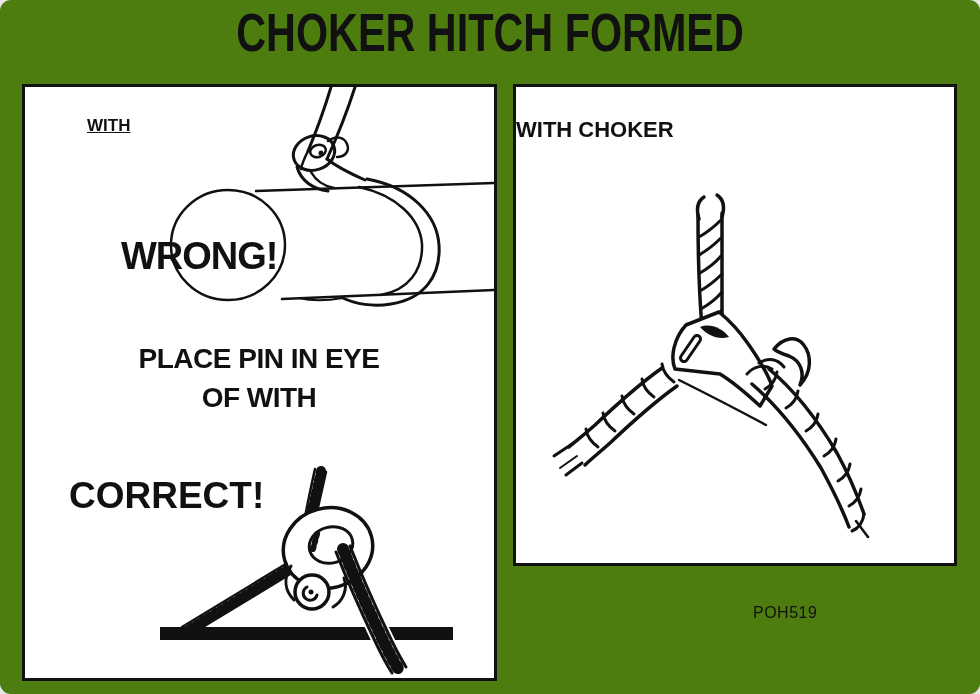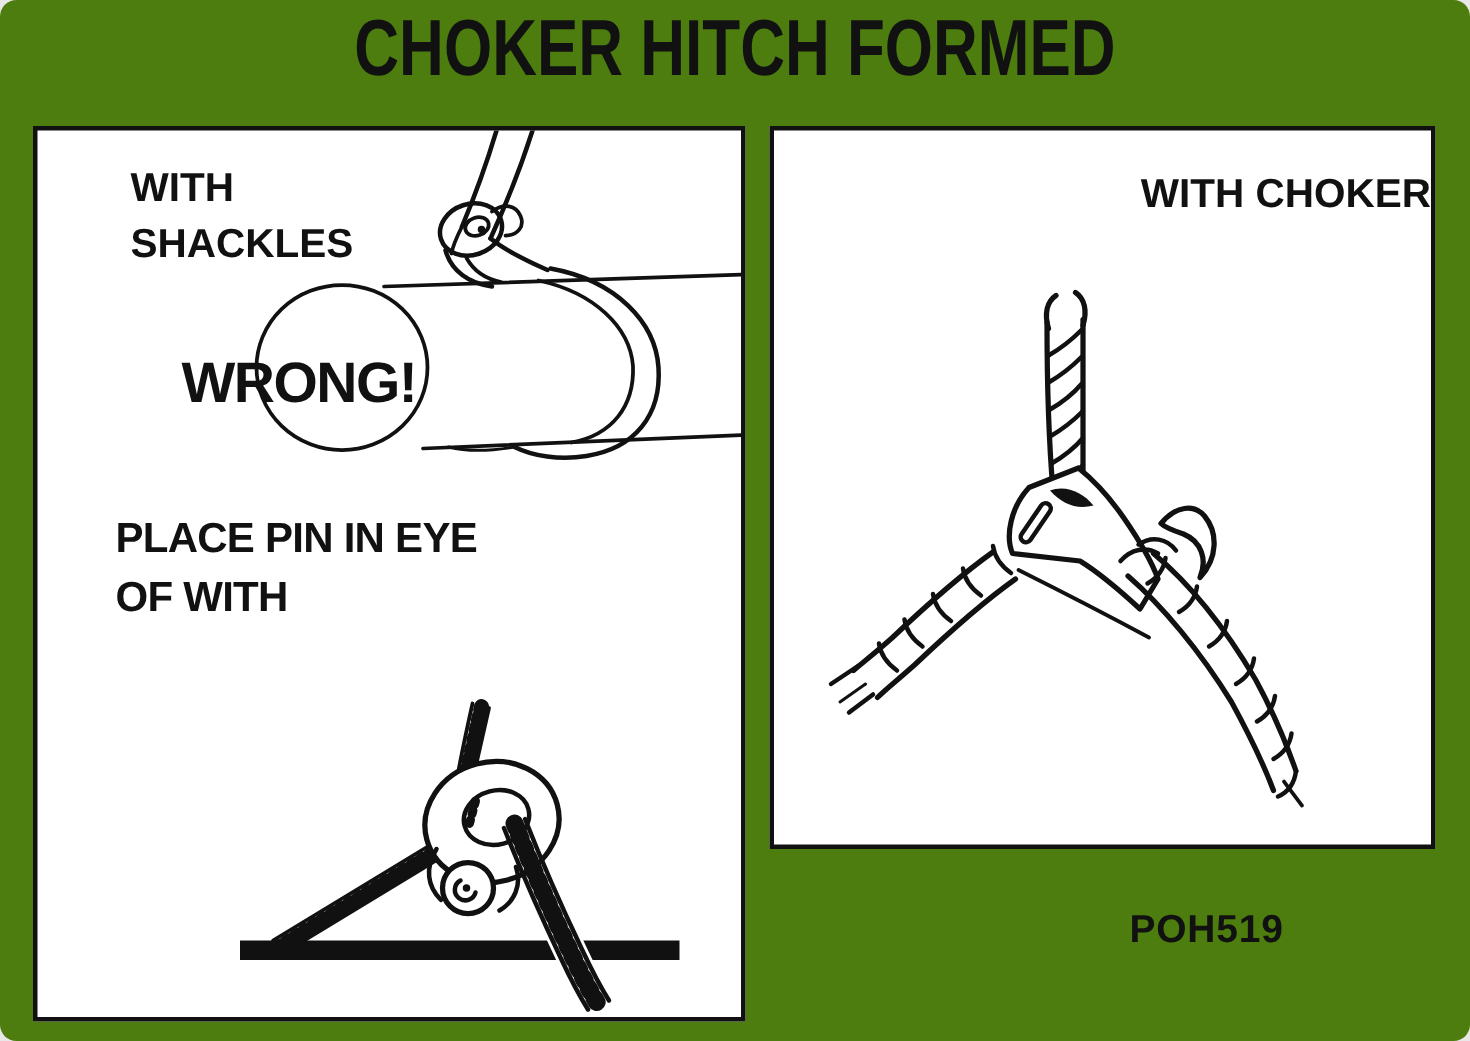--- a/index.html
+++ b/index.html
@@ -12,29 +12,29 @@
   .ttl{
     position:absolute;left:0;top:2px;width:980px;text-align:center;
     font-size:53px;font-weight:bold;letter-spacing:0px;white-space:nowrap;
     transform:scaleX(0.78);transform-origin:50% 50%;
   }
   .panel{position:absolute;border:3px solid #111;background:#fff;}
   .panel-left{left:22px;top:84px;width:469px;height:591px;}
   .panel-right{left:513px;top:84px;width:438px;height:476px;}
   .panel svg{position:absolute;left:0;top:0;z-index:1;}
   .lbl{position:absolute;z-index:2;font-weight:bold;white-space:nowrap;}
-  .heading-left{left:62px;top:20px;font-size:27px;line-height:37px;}
+  .heading-left{left:62px;top:20px;font-size:17px;line-height:37px;text-decoration:underline;}
   .wrong{left:96px;top:148px;font-size:38px;letter-spacing:-1px;}
-  .instruction{left:52px;top:252px;width:364px;text-align:left;
+  .instruction{left:52px;top:252px;width:364px;text-align:center;
     font-size:28px;line-height:39px;letter-spacing:-0.5px;}
   .correct{left:44px;top:388px;font-size:37px;}
-  .heading-right{left:0;top:24px;width:438px;text-align:right;
-    font-size:27px;line-height:37px;}
-  .figcode{position:absolute;left:753px;top:604px;font-size:26px;
-    font-weight:bold;letter-spacing:0.5px;z-index:2;}
+  .heading-right{left:0;top:24px;width:438px;text-align:left;
+    font-size:22px;line-height:37px;}
+  .figcode{position:absolute;left:753px;top:604px;font-size:16px;
+    font-weight:normal;letter-spacing:0.5px;z-index:2;}
   .stroke{fill:none;stroke:#111;stroke-linecap:round;}
 </style>
 </head>
 <body>
 
 <div class="page">
 
   <div class="ttl">CHOKER HITCH FORMED</div>
 
   <div class="panel panel-left">
@@ -90,27 +90,27 @@
         <path class="stroke" d="M319,491 C323,503 318,514 308,520" stroke-width="3"></path>
 
         <path class="stroke" d="M318,462 C331,495 346,528 356,549 C363,564 369,575 374,583" stroke-width="12" stroke-dasharray="3 5" stroke-linecap="butt"></path>
         <path class="stroke" d="M325,459 C338,492 353,525 363,546 C370,561 376,572 381,580" stroke-width="3"></path>
         <path class="stroke" d="M311,465 C324,498 339,531 349,552 C356,567 362,578 367,586" stroke-width="3"></path>
       </g>
     </svg>
 
     <div class="lbl heading-left">
       <div>WITH</div>
-      <div>SHACKLES</div>
     </div>
     <div class="lbl wrong">WRONG!</div>
     <div class="lbl instruction">
       <div>PLACE PIN IN EYE</div>
       <div>OF WITH</div>
     </div>
+    <div class="lbl correct">CORRECT!</div>
   </div>
 
   <div class="panel panel-right">
 
     <svg width="438" height="476" viewBox="0 0 438 476">
       <g>
 
         <path class="stroke" d="M182,128 C182,168 183,205 186,240" stroke-width="3.5"></path>
         <path class="stroke" d="M206,126 C206,166 206,203 206,238" stroke-width="3.5"></path>
         <path class="stroke" d="M183,132 C180,122 182,114 188,110" stroke-width="3.5"></path>

